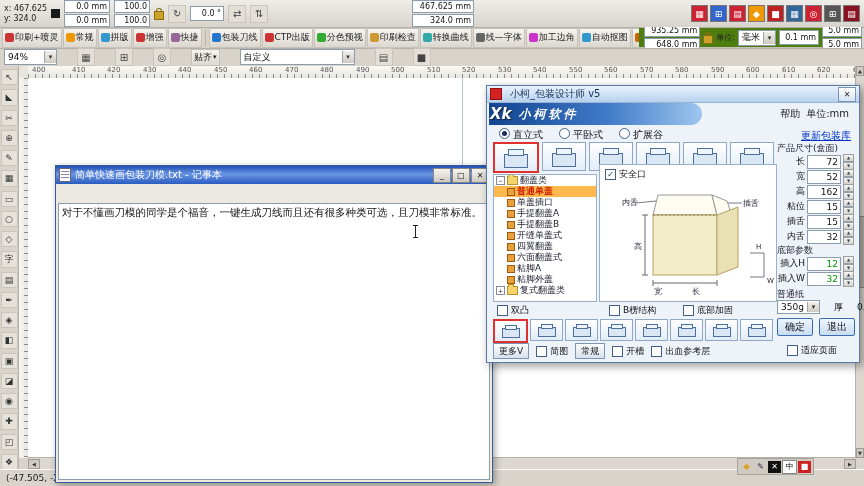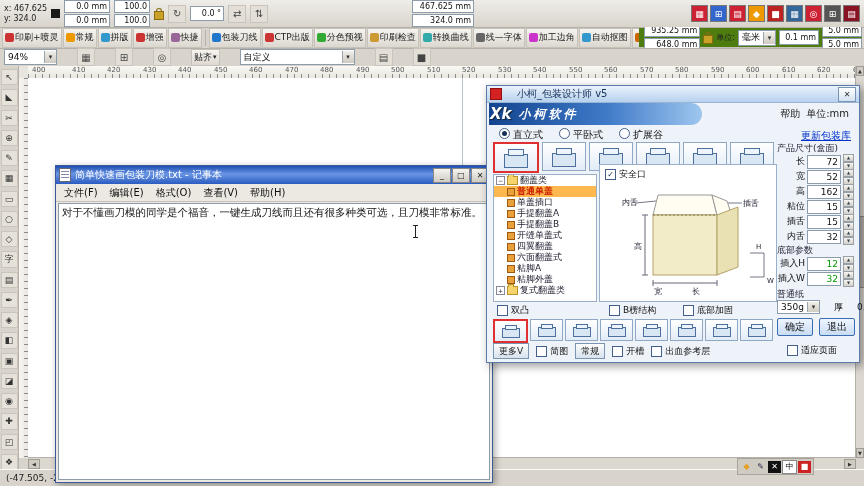--- a/index.html
+++ b/index.html
@@ -53,21 +53,21 @@
   #np-title .npbtns{margin-left:auto;display:flex;gap:1px}
   .npbtn{width:16px;height:13px;background:linear-gradient(#f6f4f0,#cfcbc3);border:1px solid #8a8680;font-size:8px;display:flex;align-items:center;justify-content:center;color:#222}
   #np-menu{height:17px;display:flex;align-items:center;background:#ece9e2;border-bottom:1px solid #c5c1b9;font-size:10px;padding:0 2px}
   #np-menu .mitem{padding:1px 6px}
   #np-body{position:absolute;left:2px;right:2px;top:37px;bottom:2px;background:#fff;border:1px solid #8d9cab;font-size:10.5px;padding:1px 3px;line-height:14px;overflow:hidden}
   .ibeam{position:absolute;left:356px;top:22px;width:1px;height:11px;background:#222}
   .ibeam::before,.ibeam::after{content:"";position:absolute;left:-2px;width:5px;height:1px;background:#222}
   .ibeam::before{top:-1px}.ibeam::after{bottom:-1px}
   
   #dlg{position:absolute;left:486px;top:85px;width:372px;height:276px;background:#eef3f9;border:1px solid #5a7aa8;box-shadow:3px 3px 9px rgba(0,0,0,.4);z-index:20;font-size:10px}
-  #dlg-title{height:16px;background:linear-gradient(#eaf2fc,#b7d1ee);display:flex;align-items:center;gap:15px;padding:0 3px;border-bottom:1px solid #9ab4d4;color:#16325a}
+  #dlg-title{height:16px;background:linear-gradient(#eaf2fc,#b7d1ee);display:flex;align-items:center;gap:8px;padding:0 3px;border-bottom:1px solid #9ab4d4;color:#16325a}
   #dlg-title .appicon{width:10px;height:10px;background:#d42222;border:1px solid #901010}
   #dlg-title .close{margin-left:auto;width:16px;height:13px;border:1px solid #7a94b4;background:linear-gradient(#fff,#d4e2f2);display:flex;align-items:center;justify-content:center;font-size:8px;color:#333}
   #brand{position:absolute;left:2px;top:17px;right:2px;height:22px;display:flex;align-items:center}
   #brand .band{width:212px;height:22px;background:linear-gradient(90deg,#13448f,#3f7ac8 55%,#9ec6ee);border-radius:0 14px 14px 0;display:flex;align-items:center;color:#fff;padding-left:1px;gap:7px}
   #brand .logo{font-style:italic;font-weight:bold;font-size:15px;text-shadow:1px 1px 1px #123}
   #brand .bname{font-weight:bold;font-size:12px;letter-spacing:3px;font-style:italic}
   #brand .help{margin-left:auto;padding:0 6px;font-size:10px;color:#222}
   #brand .unit{padding-right:8px;font-size:10px;color:#222}
   #radios{position:absolute;left:12px;top:42px;display:flex;align-items:center;gap:16px;font-size:10px}
   .radio{display:inline-block;width:9px;height:9px;border:1px solid #44608a;border-radius:50%;background:#fff;position:relative;vertical-align:-1px;margin-right:3px}
@@ -348,27 +348,20 @@
   <div id="notepad">
     <div id="np-title">
       <span class="docicon"></span>
       <span>简单快速画包装刀模.txt - 记事本</span>
       <span class="npbtns">
         <span class="npbtn">_</span>
         <span class="npbtn">□</span>
         <span class="npbtn">✕</span>
       </span>
     </div>
-    <div id="np-menu">
-      <span class="mitem">文件(F)</span>
-      <span class="mitem">编辑(E)</span>
-      <span class="mitem">格式(O)</span>
-      <span class="mitem">查看(V)</span>
-      <span class="mitem">帮助(H)</span>
-    </div>
     <div id="np-body">
       <span>对于不懂画刀模的同学是个福音，一键生成刀线而且还有很多种类可选，且刀模非常标准。</span>
       <span class="ibeam"></span>
     </div>
   </div>
 
   <div id="dlg">
     <div id="dlg-title">
       <span class="appicon"></span>
       <span>小柯_包装设计师 v5</span>

